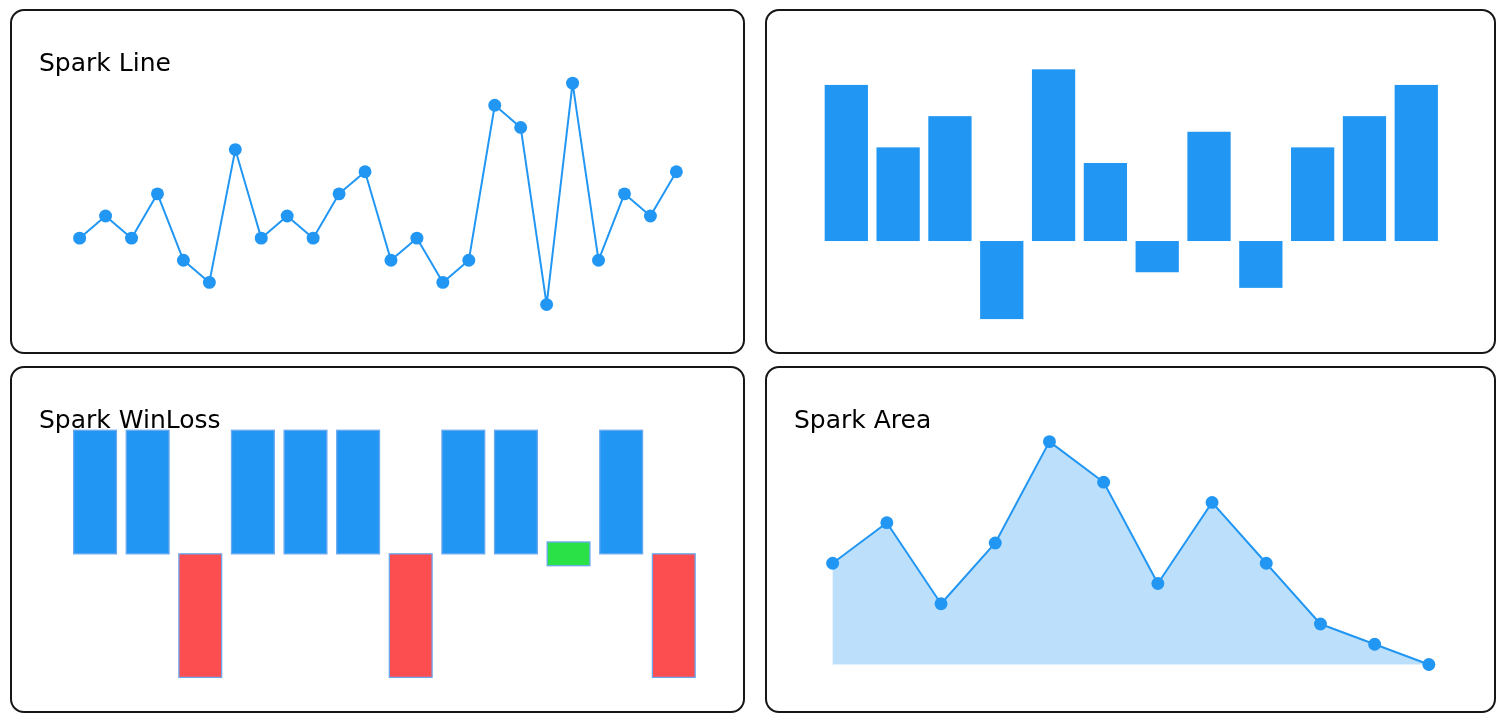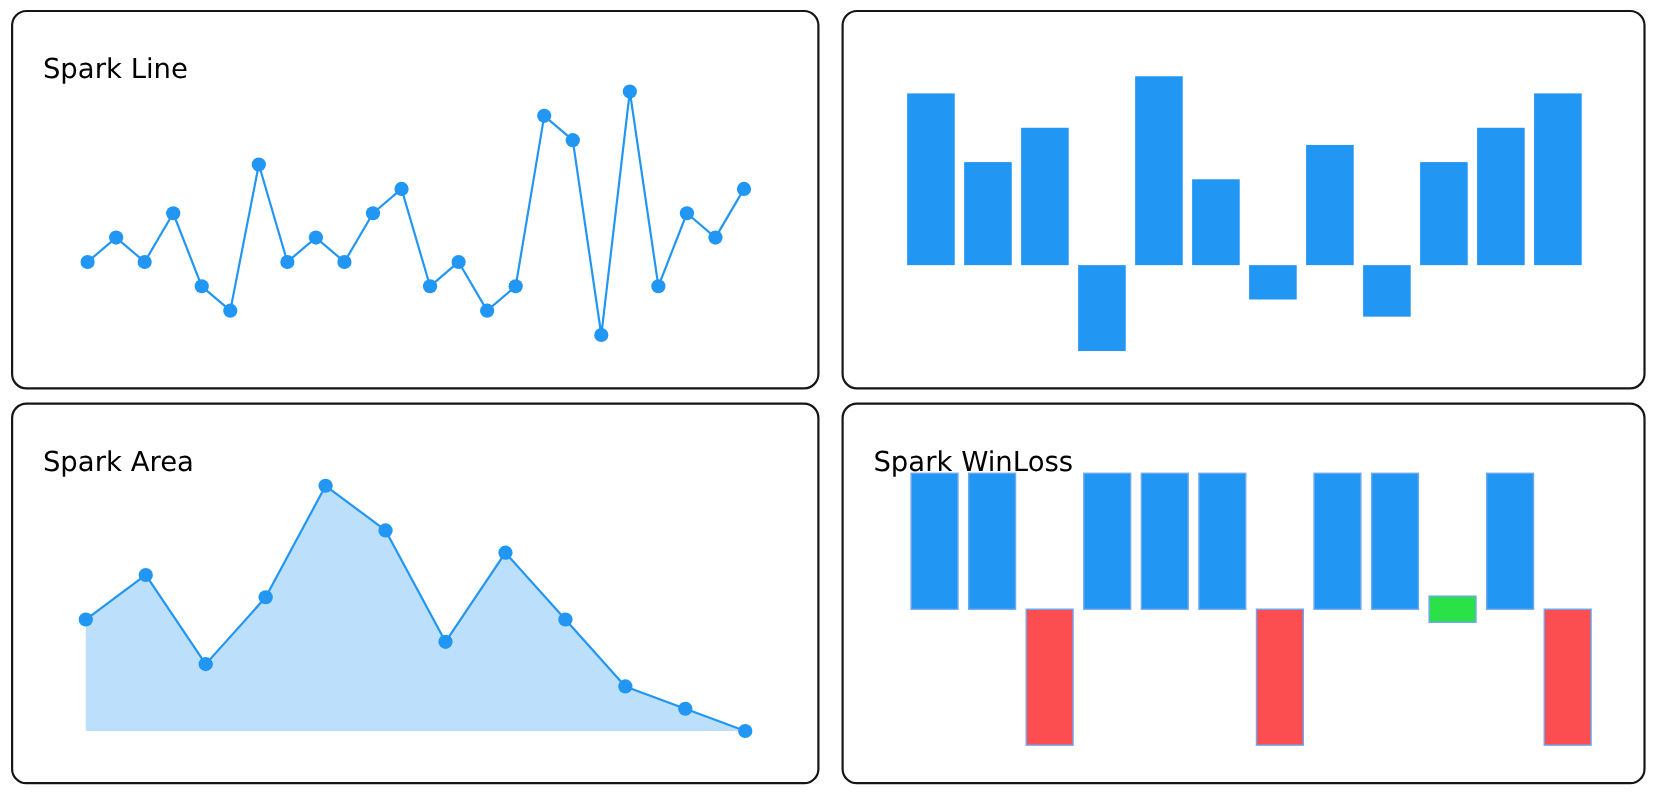--- a/index.html
+++ b/index.html
@@ -86,50 +86,50 @@
         <rect x="370.6" y="232.73125" width="43.5" height="31.587500000000034" fill="#2196f3"></rect>
         <rect x="422.7" y="122.17500000000001" width="43.5" height="110.55624999999998" fill="#2196f3"></rect>
         <rect x="474.8" y="232.73125" width="43.5" height="47.38125000000002" fill="#2196f3"></rect>
         <rect x="526.9000000000001" y="137.96875" width="43.5" height="94.76249999999999" fill="#2196f3"></rect>
         <rect x="579" y="106.38125" width="43.5" height="126.35" fill="#2196f3"></rect>
         <rect x="631.1" y="74.79374999999999" width="43.5" height="157.9375" fill="#2196f3"></rect>
       </svg>
   </section>
 
   <section class="panel">
+    <h2 class="panel-title">Spark WinLoss</h2>
+    <svg class="chart" viewBox="0 0 735 347" preserveAspectRatio="none">
+        <rect x="62" y="63" width="43" height="125" fill="#2196f3" stroke="#6aa8f0" stroke-width="1.3"></rect>
+        <rect x="114.9" y="63" width="43" height="125" fill="#2196f3" stroke="#6aa8f0" stroke-width="1.3"></rect>
+        <rect x="167.8" y="188" width="43" height="125" fill="#fc4d50" stroke="#6aa8f0" stroke-width="1.3"></rect>
+        <rect x="220.7" y="63" width="43" height="125" fill="#2196f3" stroke="#6aa8f0" stroke-width="1.3"></rect>
+        <rect x="273.6" y="63" width="43" height="125" fill="#2196f3" stroke="#6aa8f0" stroke-width="1.3"></rect>
+        <rect x="326.5" y="63" width="43" height="125" fill="#2196f3" stroke="#6aa8f0" stroke-width="1.3"></rect>
+        <rect x="379.4" y="188" width="43" height="125" fill="#fc4d50" stroke="#6aa8f0" stroke-width="1.3"></rect>
+        <rect x="432.3" y="63" width="43" height="125" fill="#2196f3" stroke="#6aa8f0" stroke-width="1.3"></rect>
+        <rect x="485.2" y="63" width="43" height="125" fill="#2196f3" stroke="#6aa8f0" stroke-width="1.3"></rect>
+        <rect x="538.0999999999999" y="176" width="43" height="24" fill="#2ae248" stroke="#6aa8f0" stroke-width="1.3"></rect>
+        <rect x="591" y="63" width="43" height="125" fill="#2196f3" stroke="#6aa8f0" stroke-width="1.3"></rect>
+        <rect x="643.9" y="188" width="43" height="125" fill="#fc4d50" stroke="#6aa8f0" stroke-width="1.3"></rect>
+      </svg>
+  </section>
+
+  <section class="panel">
     <h2 class="panel-title">Spark Area</h2>
     <svg class="chart" viewBox="0 0 731 347" preserveAspectRatio="none">
         <path d="M66,300 L66,197.5 L120.5,156.5 L175,238.5 L229.5,177 L284,74.5 L338.5,115.5 L393,218 L447.5,136 L502,197.5 L556.5,259 L611,279.5 L665.5,300 L665.5,300 Z" fill="rgba(33,150,243,0.3)" stroke="none"></path>
         <polyline points="66,197.5 120.5,156.5 175,238.5 229.5,177 284,74.5 338.5,115.5 393,218 447.5,136 502,197.5 556.5,259 611,279.5 665.5,300" fill="none" stroke="#2196f3" stroke-width="2" stroke-linejoin="round" stroke-linecap="round"></polyline>
         <circle cx="66" cy="197.5" r="6.5" fill="#2196f3"></circle>
         <circle cx="120.5" cy="156.5" r="6.5" fill="#2196f3"></circle>
         <circle cx="175" cy="238.5" r="6.5" fill="#2196f3"></circle>
         <circle cx="229.5" cy="177" r="6.5" fill="#2196f3"></circle>
         <circle cx="284" cy="74.5" r="6.5" fill="#2196f3"></circle>
         <circle cx="338.5" cy="115.5" r="6.5" fill="#2196f3"></circle>
         <circle cx="393" cy="218" r="6.5" fill="#2196f3"></circle>
         <circle cx="447.5" cy="136" r="6.5" fill="#2196f3"></circle>
         <circle cx="502" cy="197.5" r="6.5" fill="#2196f3"></circle>
         <circle cx="556.5" cy="259" r="6.5" fill="#2196f3"></circle>
         <circle cx="611" cy="279.5" r="6.5" fill="#2196f3"></circle>
         <circle cx="665.5" cy="300" r="6.5" fill="#2196f3"></circle>
       </svg>
   </section>
 
-  <section class="panel">
-    <h2 class="panel-title">Spark WinLoss</h2>
-    <svg class="chart" viewBox="0 0 735 347" preserveAspectRatio="none">
-        <rect x="62" y="63" width="43" height="125" fill="#2196f3" stroke="#6aa8f0" stroke-width="1.3"></rect>
-        <rect x="114.9" y="63" width="43" height="125" fill="#2196f3" stroke="#6aa8f0" stroke-width="1.3"></rect>
-        <rect x="167.8" y="188" width="43" height="125" fill="#fc4d50" stroke="#6aa8f0" stroke-width="1.3"></rect>
-        <rect x="220.7" y="63" width="43" height="125" fill="#2196f3" stroke="#6aa8f0" stroke-width="1.3"></rect>
-        <rect x="273.6" y="63" width="43" height="125" fill="#2196f3" stroke="#6aa8f0" stroke-width="1.3"></rect>
-        <rect x="326.5" y="63" width="43" height="125" fill="#2196f3" stroke="#6aa8f0" stroke-width="1.3"></rect>
-        <rect x="379.4" y="188" width="43" height="125" fill="#fc4d50" stroke="#6aa8f0" stroke-width="1.3"></rect>
-        <rect x="432.3" y="63" width="43" height="125" fill="#2196f3" stroke="#6aa8f0" stroke-width="1.3"></rect>
-        <rect x="485.2" y="63" width="43" height="125" fill="#2196f3" stroke="#6aa8f0" stroke-width="1.3"></rect>
-        <rect x="538.0999999999999" y="176" width="43" height="24" fill="#2ae248" stroke="#6aa8f0" stroke-width="1.3"></rect>
-        <rect x="591" y="63" width="43" height="125" fill="#2196f3" stroke="#6aa8f0" stroke-width="1.3"></rect>
-        <rect x="643.9" y="188" width="43" height="125" fill="#fc4d50" stroke="#6aa8f0" stroke-width="1.3"></rect>
-      </svg>
-  </section>
-
 </div>
 
 </body></html>

